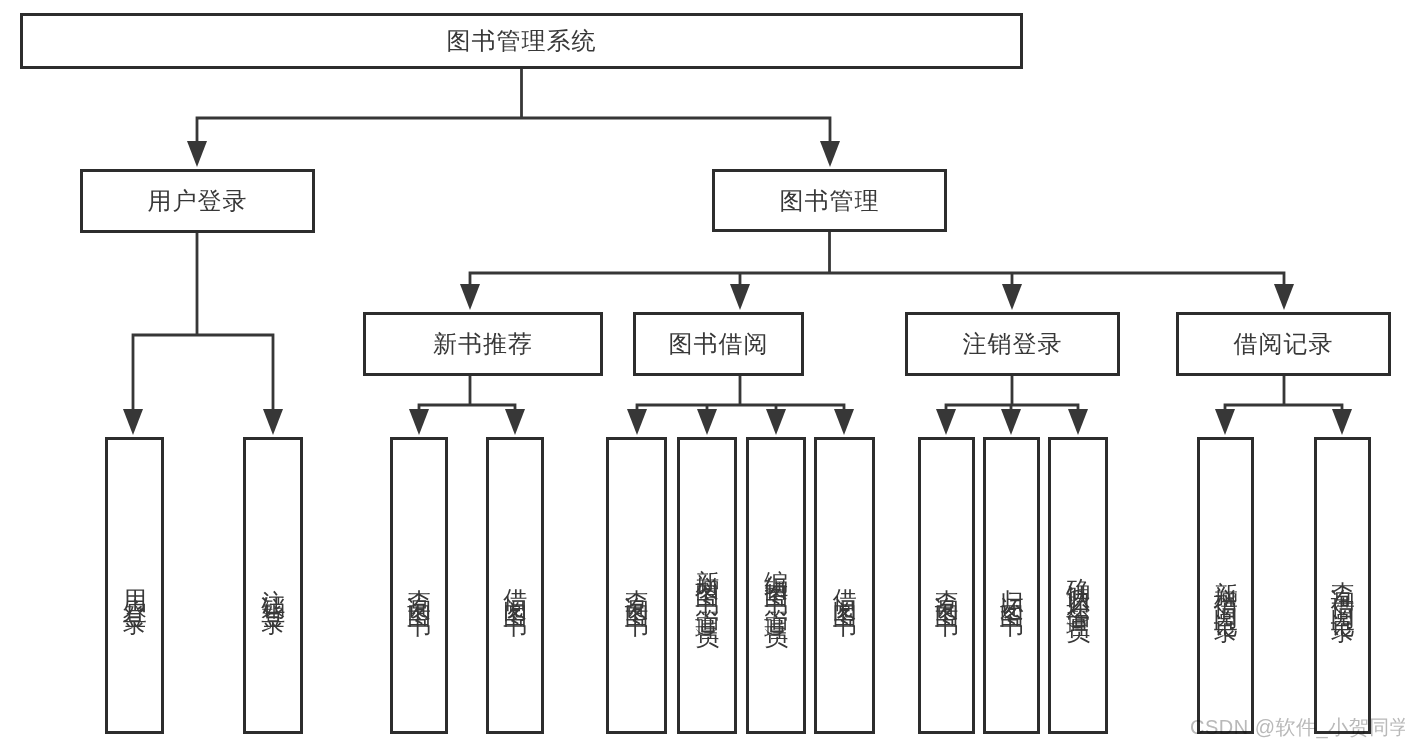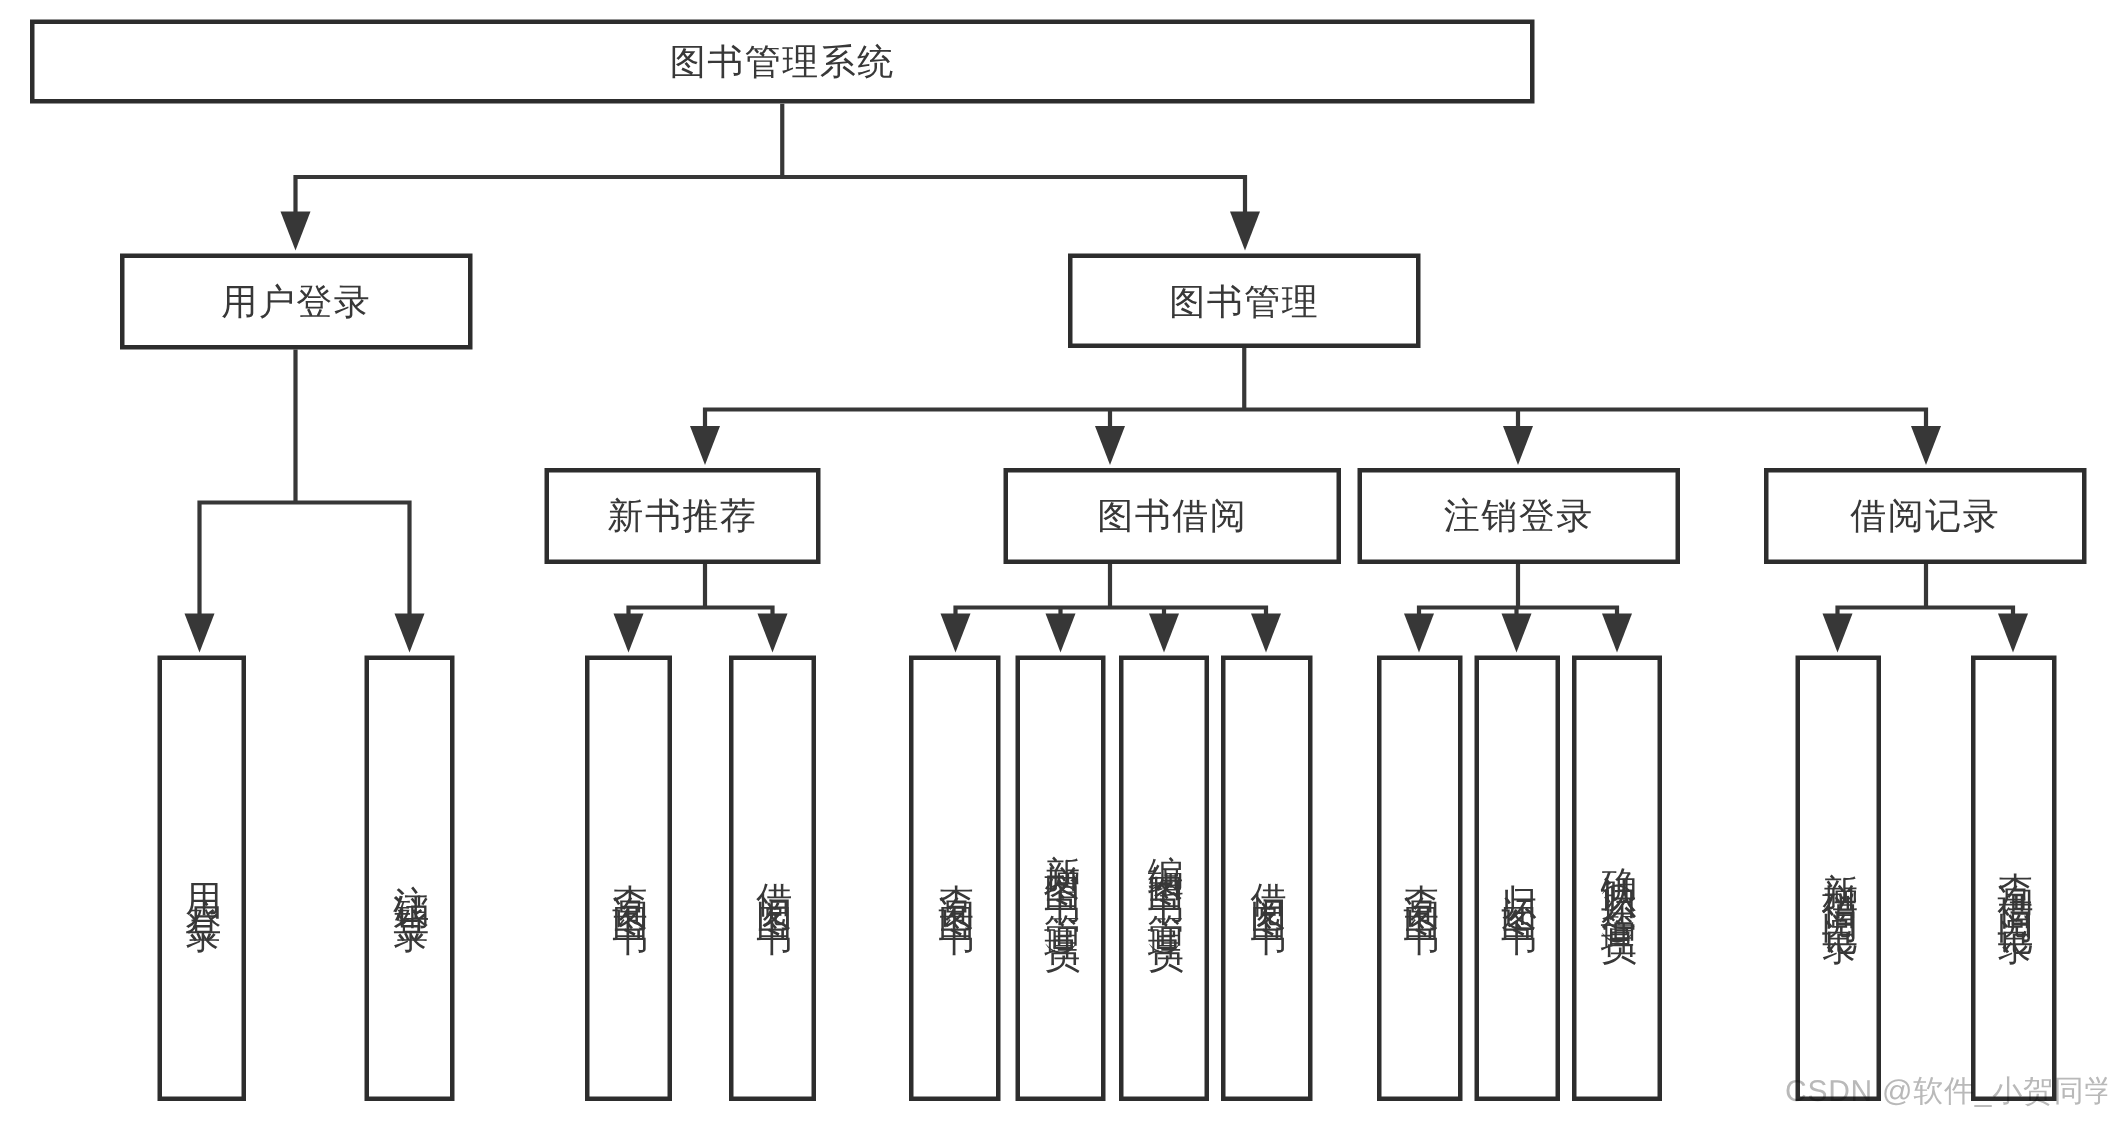--- a/index.html
+++ b/index.html
@@ -85,24 +85,24 @@
     <span>图书管理系统</span>
   </div>
 
   <div class="node h-node" style="left:80px; top:169px; width:235px; height:64px;">
     <span>用户登录</span>
   </div>
   <div class="node h-node" style="left:712px; top:169px; width:235px; height:63px;text-align:center;">
     <span>图书管理</span>
   </div>
 
-  <div class="node h-node" style="left:363px; top:312px; width:184px; height:64px;">
+  <div class="node h-node" style="left:363px; top:312px; width:240px; height:64px;">
     <span>新书推荐</span>
   </div>
-  <div class="node h-node" style="left:633px; top:312px; width:225px; height:64px;margin-left:36px;">
+  <div class="node h-node" style="left:633px; top:312px; width:171px; height:64px;">
     <span>图书借阅</span>
   </div>
   <div class="node h-node" style="left:905px; top:312px; width:215px; height:64px;">
     <span>注销登录</span>
   </div>
   <div class="node h-node" style="left:1176px; top:312px; width:215px; height:64px;">
     <span>借阅记录</span>
   </div>
 
   <div class="node v-node" style="left:105px; top:437px; width:59px; height:297px;">

